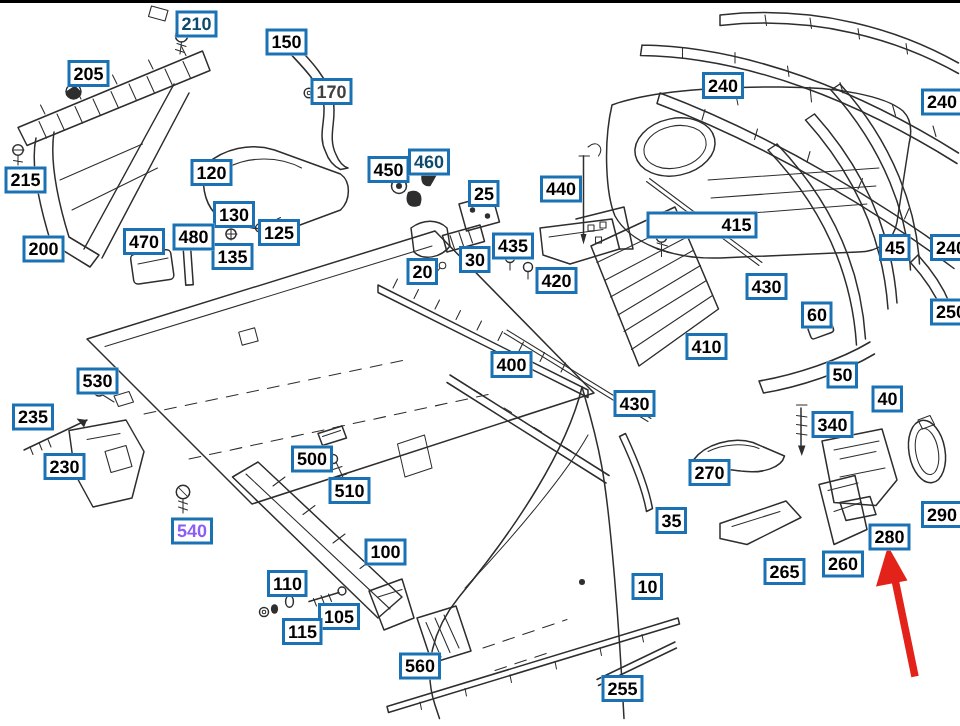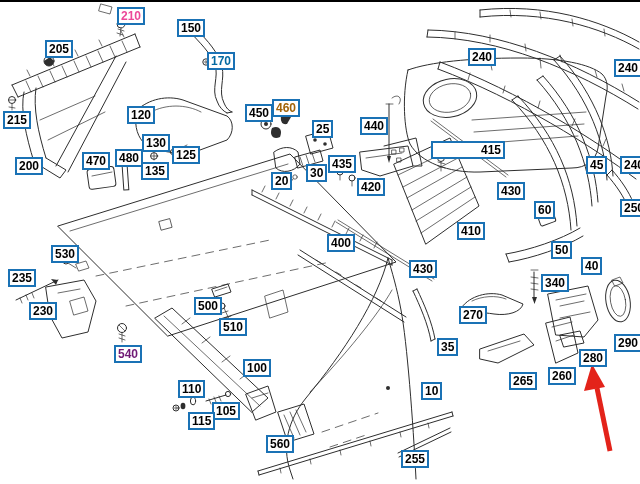--- a/index.html
+++ b/index.html
@@ -278,33 +278,33 @@
     </g>
 
     <g>
       <line x1="610" y1="451" x2="597" y2="388" style="stroke: rgb(227, 35, 26); stroke-width: 5; stroke-linecap: butt;"></line>
       <polygon points="592,364 605,387 584,391" style="fill: rgb(227, 35, 26); stroke: none;"></polygon>
     </g>
   </svg>
 
   <div id="labels">
       <div class="lbl" style="left: 45px; top: 40px; border-color: rgb(26, 114, 181); color: rgb(0, 0, 0);">205</div>
-      <div class="lbl" style="left: 117px; top: 7px; border-color: rgb(26, 114, 181); color: #ec4899;">210</div>
+      <div class="lbl" style="left: 117px; top: 7px; border-color: rgb(26, 114, 181); color: #0c4a6e;">210</div>
       <div class="lbl" style="left: 177px; top: 19px; border-color: rgb(26, 114, 181); color: rgb(0, 0, 0);">150</div>
-      <div class="lbl" style="left: 207px; top: 52px; border-color: rgb(26, 114, 181); color: #0369a1; text-align: right;">170</div>
+      <div class="lbl" style="left: 207px; top: 52px; border-color: rgb(26, 114, 181); color: #404040; text-align: right;">170</div>
       <div class="lbl" style="left: 3px; top: 111px; border-color: rgb(26, 114, 181); color: rgb(0, 0, 0);">215</div>
       <div class="lbl" style="left: 15px; top: 157px; border-color: rgb(26, 114, 181); color: rgb(0, 0, 0);">200</div>
       <div class="lbl" style="left: 127px; top: 106px; border-color: rgb(26, 114, 181); color: rgb(0, 0, 0);">120</div>
       <div class="lbl" style="left: 142px; top: 134px; border-color: rgb(26, 114, 181); color: rgb(0, 0, 0);">130</div>
       <div class="lbl" style="left: 172px; top: 146px; border-color: rgb(26, 114, 181); color: rgb(0, 0, 0);">125</div>
       <div class="lbl" style="left: 141px; top: 162px; border-color: rgb(26, 114, 181); color: rgb(0, 0, 0);">135</div>
       <div class="lbl" style="left: 82px; top: 152px; border-color: rgb(26, 114, 181); color: rgb(0, 0, 0);">470</div>
       <div class="lbl" style="left: 115px; top: 149px; border-color: rgb(26, 114, 181); color: rgb(0, 0, 0);">480</div>
       <div class="lbl" style="left: 245px; top: 104px; border-color: rgb(26, 114, 181); color: rgb(0, 0, 0);">450</div>
-      <div class="lbl" style="left: 272px; top: 99px; border-color: rgb(26, 114, 181); color: #a16207;">460</div>
+      <div class="lbl" style="left: 272px; top: 99px; border-color: rgb(26, 114, 181); color: #0c4a6e;">460</div>
       <div class="lbl" style="left: 312px; top: 120px; border-color: rgb(26, 114, 181); color: rgb(0, 0, 0);">25</div>
       <div class="lbl" style="left: 360px; top: 117px; border-color: rgb(26, 114, 181); color: rgb(0, 0, 0);">440</div>
       <div class="lbl" style="left: 328px; top: 155px; border-color: rgb(26, 114, 181); color: rgb(0, 0, 0);">435</div>
       <div class="lbl" style="left: 306px; top: 164px; border-color: rgb(26, 114, 181); color: rgb(0, 0, 0);">30</div>
       <div class="lbl" style="left: 271px; top: 172px; border-color: rgb(26, 114, 181); color: rgb(0, 0, 0);">20</div>
       <div class="lbl" style="left: 357px; top: 178px; border-color: rgb(26, 114, 181); color: rgb(0, 0, 0);">420</div>
       <div class="lbl" style="left: 327px; top: 234px; border-color: rgb(26, 114, 181); color: rgb(0, 0, 0);">400</div>
       <div class="lbl" style="left: 431px; top: 141px; border-color: rgb(26, 114, 181); color: rgb(0, 0, 0); padding-left: 48px;">415</div>
       <div class="lbl" style="left: 468px; top: 48px; border-color: rgb(26, 114, 181); color: rgb(0, 0, 0);">240</div>
       <div class="lbl" style="left: 614px; top: 59px; border-color: rgb(26, 114, 181); color: rgb(0, 0, 0);">240</div>
@@ -315,21 +315,21 @@
       <div class="lbl" style="left: 620px; top: 199px; border-color: rgb(26, 114, 181); color: rgb(0, 0, 0);">250</div>
       <div class="lbl" style="left: 457px; top: 222px; border-color: rgb(26, 114, 181); color: rgb(0, 0, 0);">410</div>
       <div class="lbl" style="left: 581px; top: 213px; border-color: rgb(26, 114, 181); color: rgb(0, 0, 0); margin-top: 44px;">40</div>
       <div class="lbl" style="left: 551px; top: 241px; border-color: rgb(26, 114, 181); color: rgb(0, 0, 0);">50</div>
       <div class="lbl" style="left: 409px; top: 260px; border-color: rgb(26, 114, 181); color: rgb(0, 0, 0);">430</div>
       <div class="lbl" style="left: 51px; top: 245px; border-color: rgb(26, 114, 181); color: rgb(0, 0, 0);">530</div>
       <div class="lbl" style="left: 8px; top: 269px; border-color: rgb(26, 114, 181); color: rgb(0, 0, 0);">235</div>
       <div class="lbl" style="left: 29px; top: 302px; border-color: rgb(26, 114, 181); color: rgb(0, 0, 0);">230</div>
       <div class="lbl" style="left: 194px; top: 297px; border-color: rgb(26, 114, 181); color: rgb(0, 0, 0);">500</div>
       <div class="lbl" style="left: 199px; top: 318px; border-color: rgb(26, 114, 181); color: rgb(0, 0, 0); margin-left: 20px;">510</div>
-      <div class="lbl" style="left: 114px; top: 345px; border-color: rgb(26, 114, 181); color: #701a75;">540</div>
+      <div class="lbl" style="left: 114px; top: 345px; border-color: rgb(26, 114, 181); color: #8b5cf6;">540</div>
       <div class="lbl" style="left: 243px; top: 359px; border-color: rgb(26, 114, 181); color: rgb(0, 0, 0);">100</div>
       <div class="lbl" style="left: 178px; top: 380px; border-color: rgb(26, 114, 181); color: rgb(0, 0, 0); text-align: right;">110</div>
       <div class="lbl" style="left: 212px; top: 402px; border-color: rgb(26, 114, 181); color: rgb(0, 0, 0);">105</div>
       <div class="lbl" style="left: 172px; top: 412px; border-color: rgb(26, 114, 181); color: rgb(0, 0, 0); margin-left: 16px;">115</div>
       <div class="lbl" style="left: 266px; top: 435px; border-color: rgb(26, 114, 181); color: rgb(0, 0, 0);">560</div>
       <div class="lbl" style="left: 401px; top: 450px; border-color: rgb(26, 114, 181); color: rgb(0, 0, 0);">255</div>
       <div class="lbl" style="left: 421px; top: 382px; border-color: rgb(26, 114, 181); color: rgb(0, 0, 0);">10</div>
       <div class="lbl" style="left: 437px; top: 338px; border-color: rgb(26, 114, 181); color: rgb(0, 0, 0);">35</div>
       <div class="lbl" style="left: 459px; top: 306px; border-color: rgb(26, 114, 181); color: rgb(0, 0, 0);">270</div>
       <div class="lbl" style="left: 541px; top: 274px; border-color: rgb(26, 114, 181); color: rgb(0, 0, 0);">340</div>

